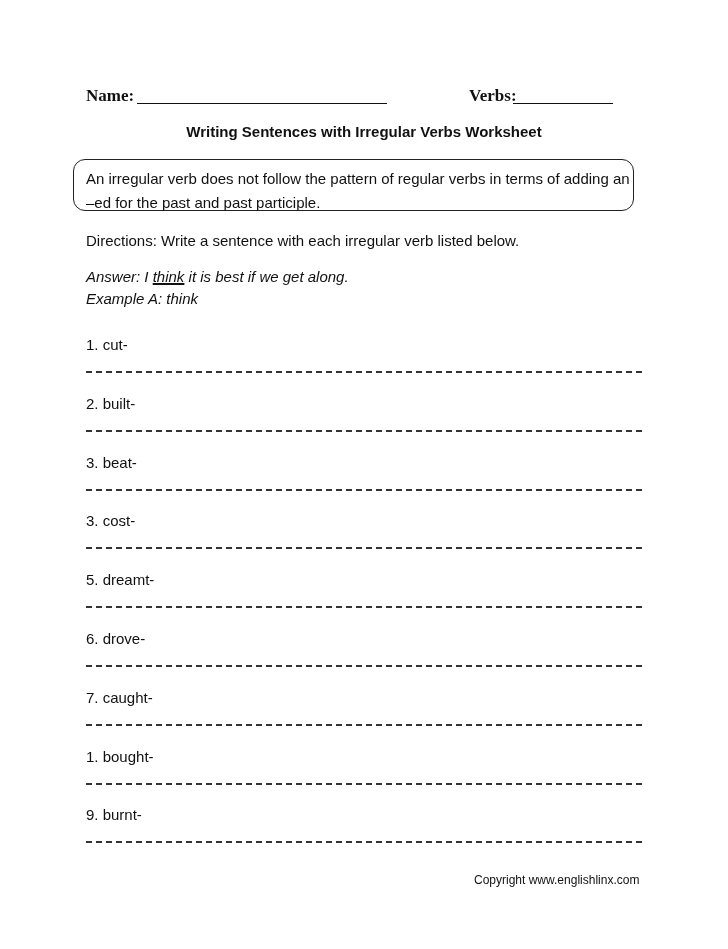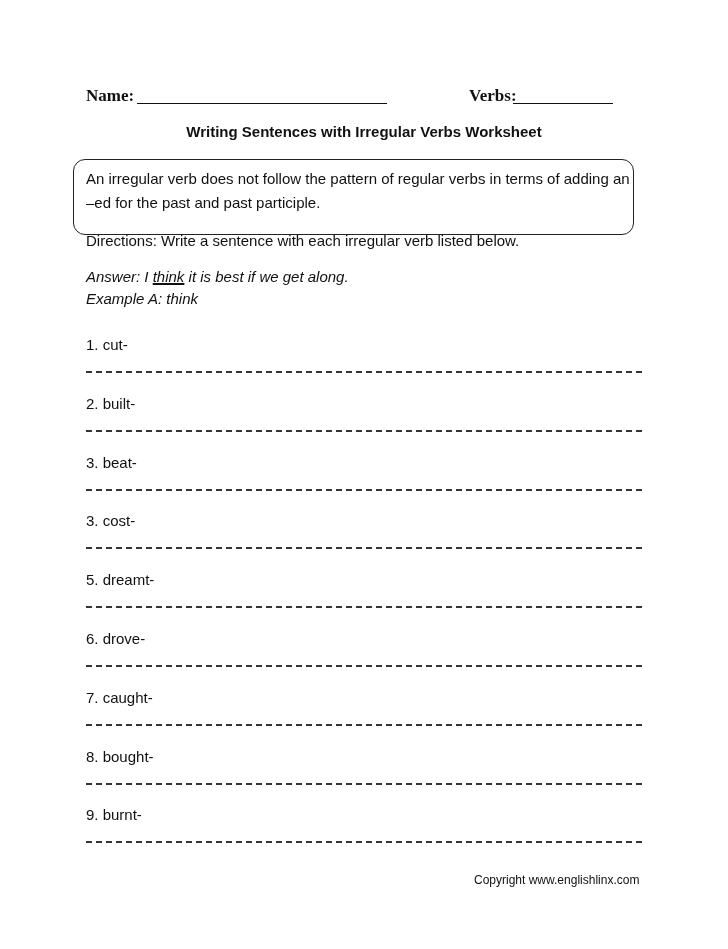--- a/index.html
+++ b/index.html
@@ -5,21 +5,21 @@
     html, body { margin: 0; padding: 0; background: #ffffff; }
     body { width: 728px; height: 949px; position: relative; overflow: hidden; color: #111; }
     .serif { font-family: "Liberation Serif", "DejaVu Serif", serif; }
     .sans { font-family: "Liberation Sans", "DejaVu Sans", sans-serif; }
     .header-row { position: absolute; top: 86px; left: 86px; width: 540px; height: 24px; font-weight: bold; font-size: 17px; }
     .name-label { position: absolute; left: 0; top: 0; }
     .name-line { position: absolute; left: 51px; top: 17px; width: 250px; border-bottom: 1.5px solid #111; }
     .date-label { position: absolute; left: 383px; top: 0; }
     .date-line { position: absolute; left: 427px; top: 17px; width: 100px; border-bottom: 1.5px solid #111; }
     .title { position: absolute; top: 123px; left: 0; width: 728px; text-align: center; font-weight: bold; font-size: 15px; }
-    .infobox { position: absolute; top: 159px; left: 73px; width: 561px; height: 76px; border: 1.5px solid #222; border-radius: 12px; padding: 7px 0 0 12px; box-sizing: border-box; font-size: 15px; line-height: 24px; }
+    .infobox { position: absolute; top: 159px; left: 73px; width: 561px; height: 52px; border: 1.5px solid #222; border-radius: 12px; padding: 7px 0 0 12px; box-sizing: border-box; font-size: 15px; line-height: 24px; }
     .directions { position: absolute; top: 232px; left: 86px; font-size: 15px; }
     .example { position: absolute; top: 266px; left: 86px; font-size: 15px; font-style: italic; line-height: 22px; }
     .example u { text-decoration-thickness: 1.5px; }
     .items { position: absolute; top: 325px; left: 86px; width: 556px; margin-top: 11px; }
     .item { height: 58.8px; position: relative; }
     .item-label { position: absolute; top: 0; left: 0; font-size: 15px; }
     .answer-line { position: absolute; top: 35px; left: 0; width: 556px; height: 0; border-bottom: 2px dashed #333; }
     .copyright { position: absolute; top: 873px; left: 474px; font-size: 12px; }
   </style>
 </head>
@@ -69,21 +69,21 @@
     </div>
   <div class="item">
       <span class="item-label">6. drove-</span>
       <div class="answer-line"></div>
     </div>
   <div class="item">
       <span class="item-label">7. caught-</span>
       <div class="answer-line"></div>
     </div>
   <div class="item">
-      <span class="item-label">8. bought-</span>
+      <span class="item-label">1. bought-</span>
       <div class="answer-line"></div>
     </div>
   <div class="item">
       <span class="item-label">9. burnt-</span>
       <div class="answer-line"></div>
     </div>
 </div>
 
 <div class="copyright sans">Copyright www.englishlinx.com</div>
 

